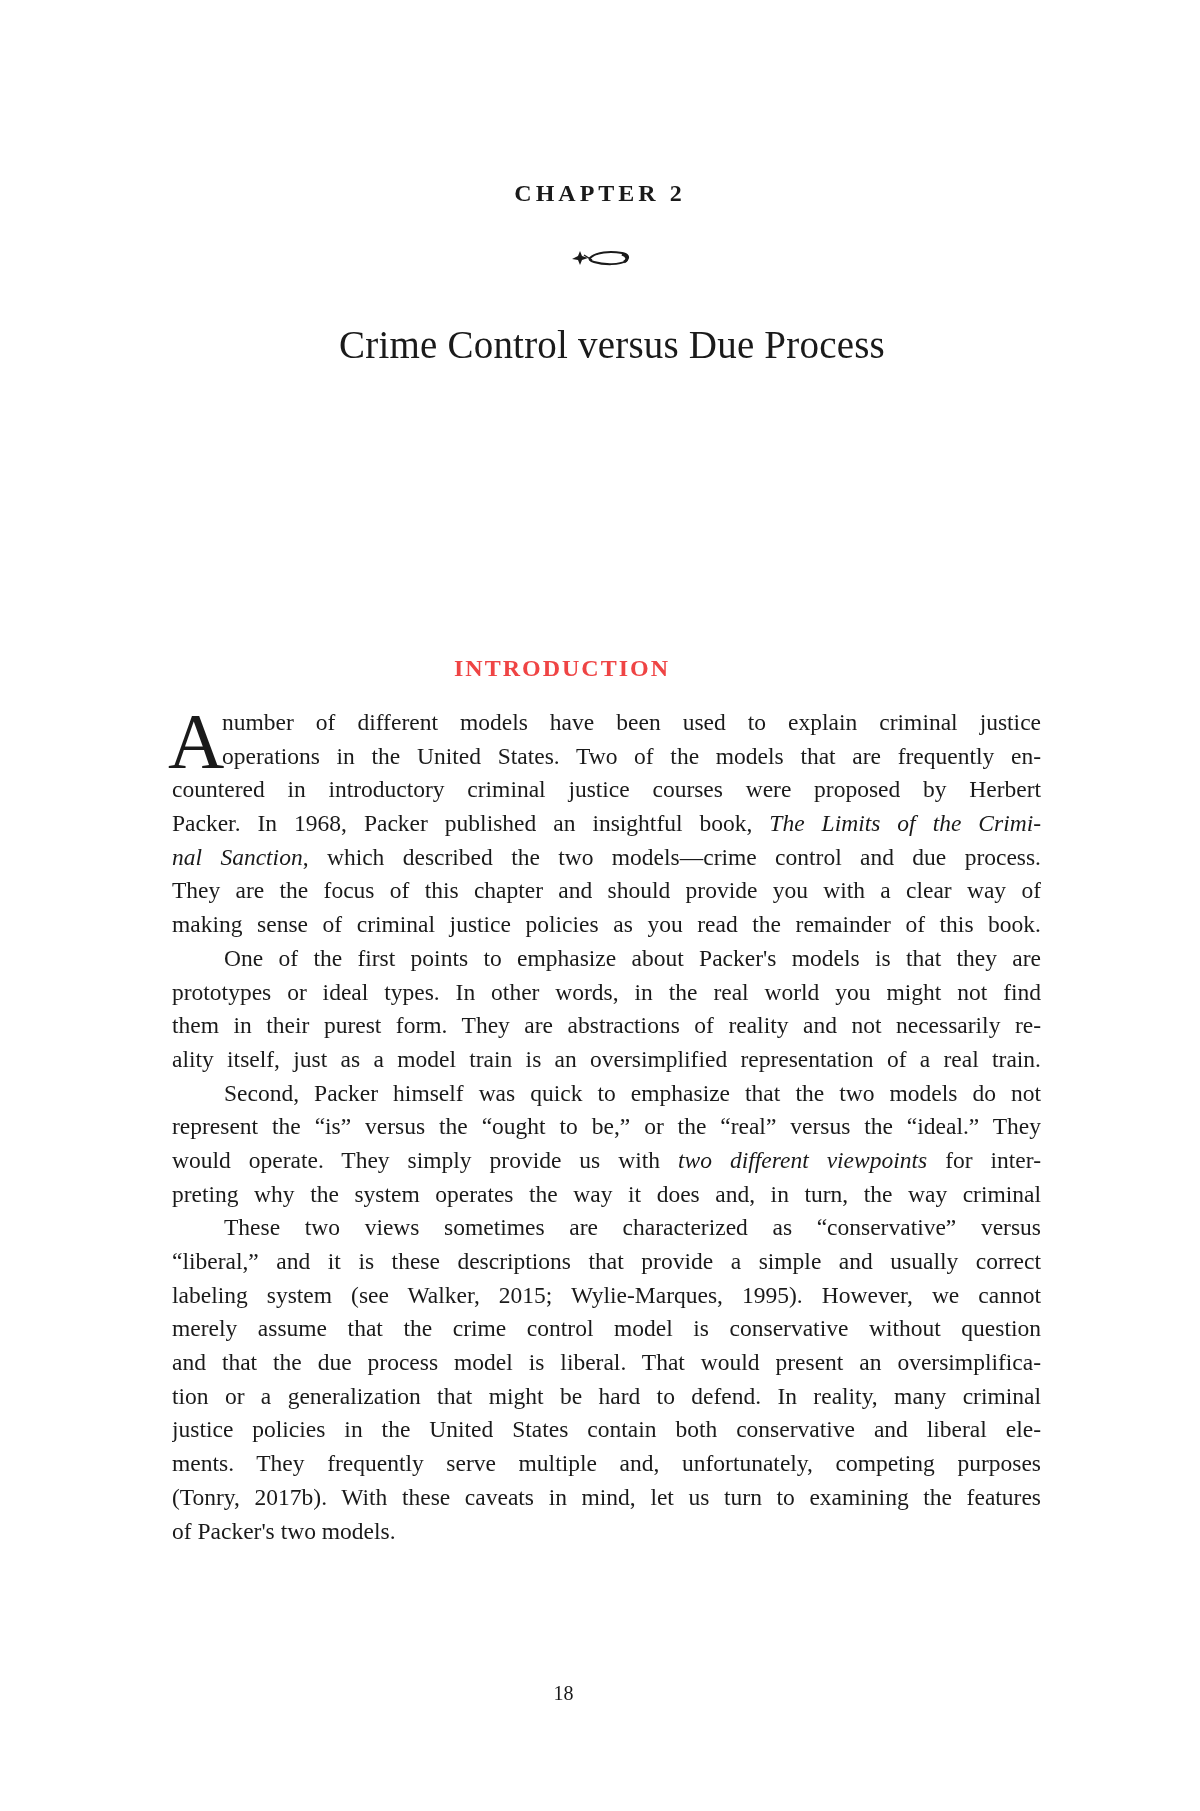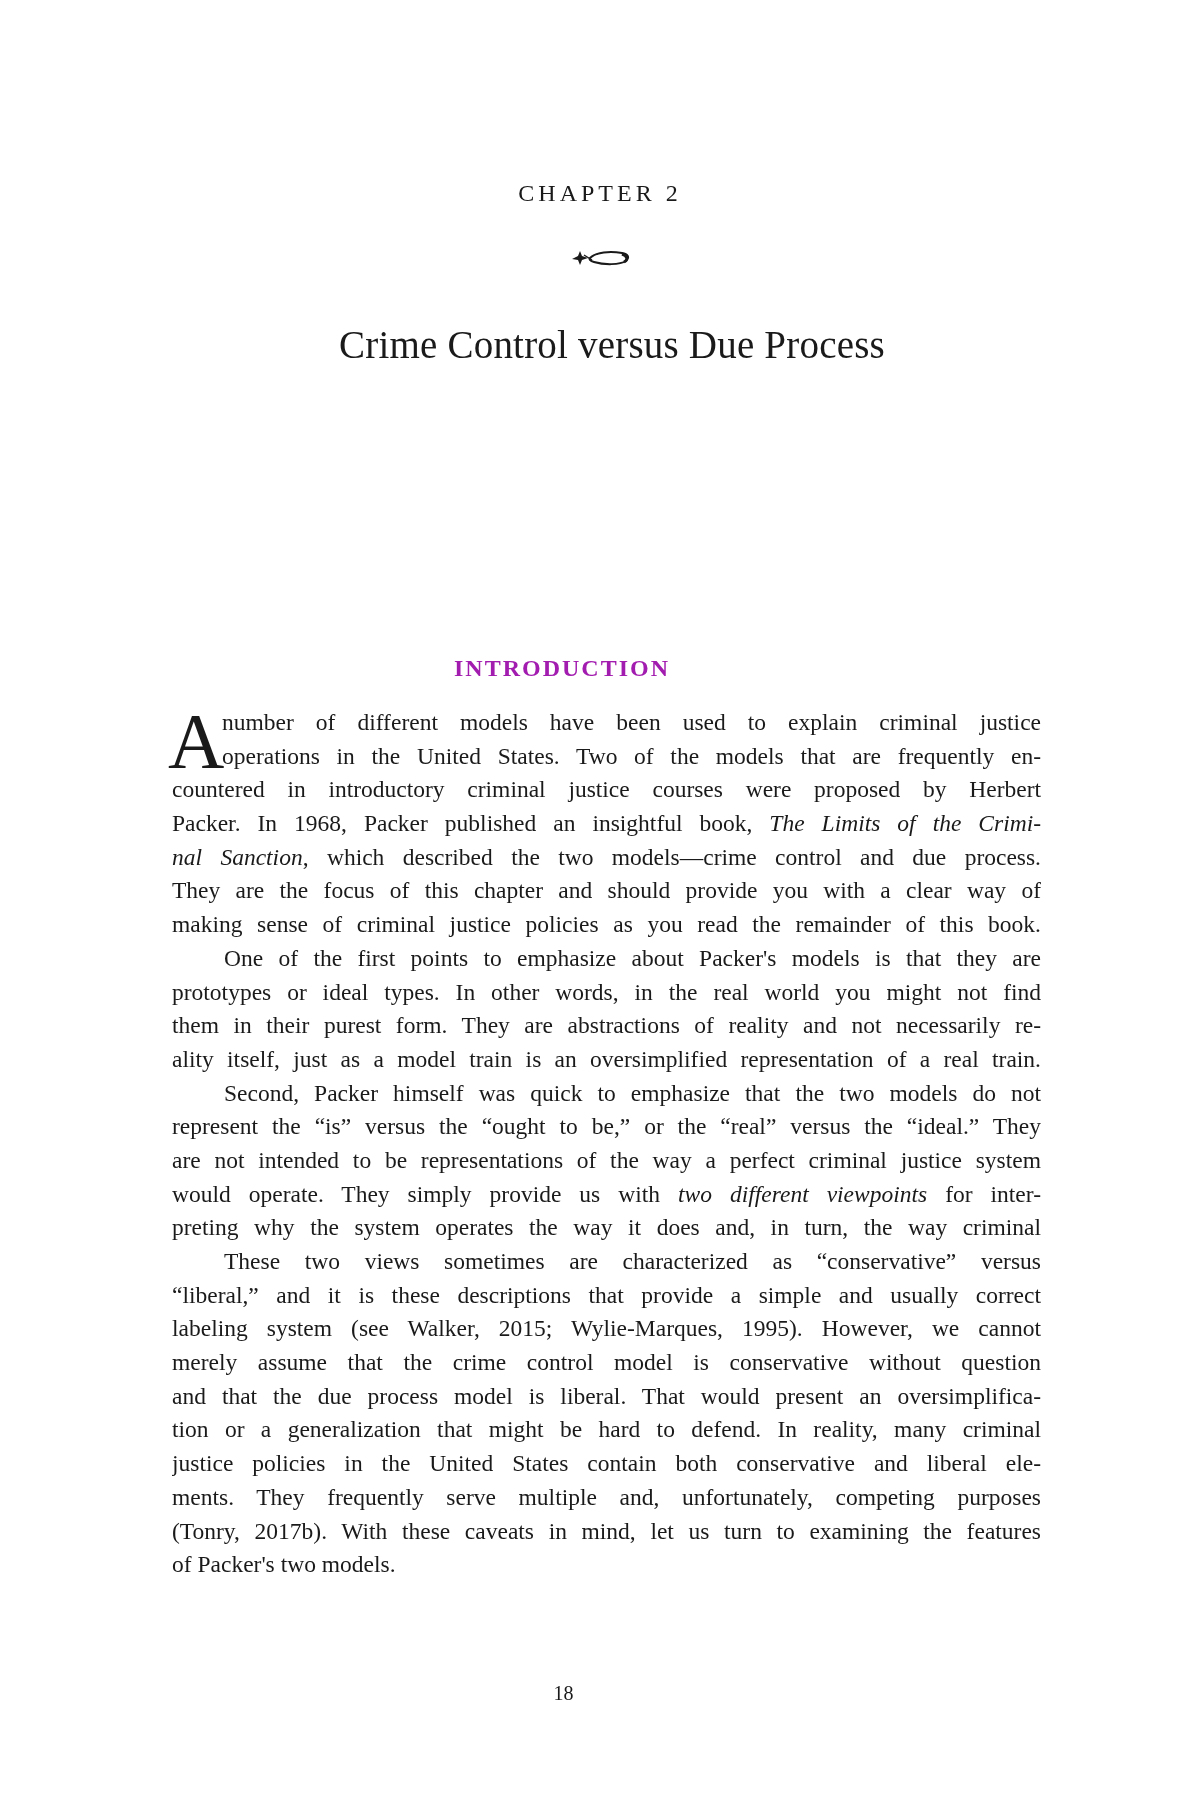--- a/index.html
+++ b/index.html
@@ -1,24 +1,24 @@
 <!DOCTYPE html>
 <html><head>
 <meta charset="utf-8">
 <style>
   html, body { margin:0; padding:0; background:#ffffff; }
   body { width:1200px; height:1811px; position:relative; overflow:hidden; color:#1a1a1a;
          font-family:"Liberation Serif", "DejaVu Serif", serif; }
   .chapter-label { position:absolute; top:180px; left:0; width:1200px; text-align:center;
-         font-size:24px; letter-spacing:4px; font-weight:normal; }
+         font-size:24px; letter-spacing:4px; font-weight:bold; }
   .ornament { position:absolute; top:247px; left:570px; width:62px; height:22px; }
   .title { position:absolute; top:322px; left:0; width:1200px; text-align:center;
          font-size:39px; font-weight:normal; letter-spacing:0.2px;padding-left:12px; }
   .section-heading { position:absolute; top:655px; left:0; width:1124px; text-align:center;
-         font-size:24px; letter-spacing:2px; font-weight:bold; color:#a21caf; }
+         font-size:24px; letter-spacing:2px; font-weight:bold; color:#ef4444; }
   .body-text { position:absolute; top:706px; left:172px; width:869px; font-size:23.5px; }
   .line { height:33.7px; line-height:33.7px; white-space:nowrap; text-align:justify;
           text-align-last:justify; overflow:hidden; }
   .line.last { text-align-last:left; }
   .line.indent { padding-left:52px; }
   .line.dropcap-line { padding-left:50px; }
   .dropcap { position:absolute; left:-4px; top:2px; font-size:78px; line-height:66px; font-weight:normal; }
   b { font-weight:normal; }
   i { font-style:italic; }
   .page-number { position:absolute; top:1682px; left:0; width:1127px; text-align:center; font-size:20px; }
@@ -55,21 +55,20 @@
   <div>
     <div class="line indent">One of the first points to emphasize about Packer's models is that they are</div>
     <div class="line">prototypes or ideal types. In other words, in the real world you might not find</div>
     <div class="line">them in their purest form. They are abstractions of reality and not necessarily re-</div>
     <div class="line">ality itself, just as a model train is an oversimplified representation of a real train.</div>
   </div>
 
   <div>
     <div class="line indent">Second, Packer himself was quick to emphasize that the two models do not</div>
     <div class="line">represent the “is” versus the “ought to be,” or the “real” versus the “ideal.” They</div>
-    <div class="line">are not intended to be representations of the way a perfect criminal justice system</div>
     <div class="line"><span>would operate. They simply provide us with </span><i>two different viewpoints</i><span> for inter-</span></div>
     <div class="line">preting why the system operates the way it does and, in turn, the way criminal</div>
   </div>
 
   <div>
     <div class="line indent">These two views sometimes are characterized as “conservative” versus</div>
     <div class="line">“liberal,” and it is these descriptions that provide a simple and usually correct</div>
     <div class="line">labeling system (see Walker, 2015; Wylie-Marques, 1995). However, we cannot</div>
     <div class="line">merely assume that the crime control model is conservative without question</div>
     <div class="line">and that the due process model is liberal. That would present an oversimplifica-</div>

